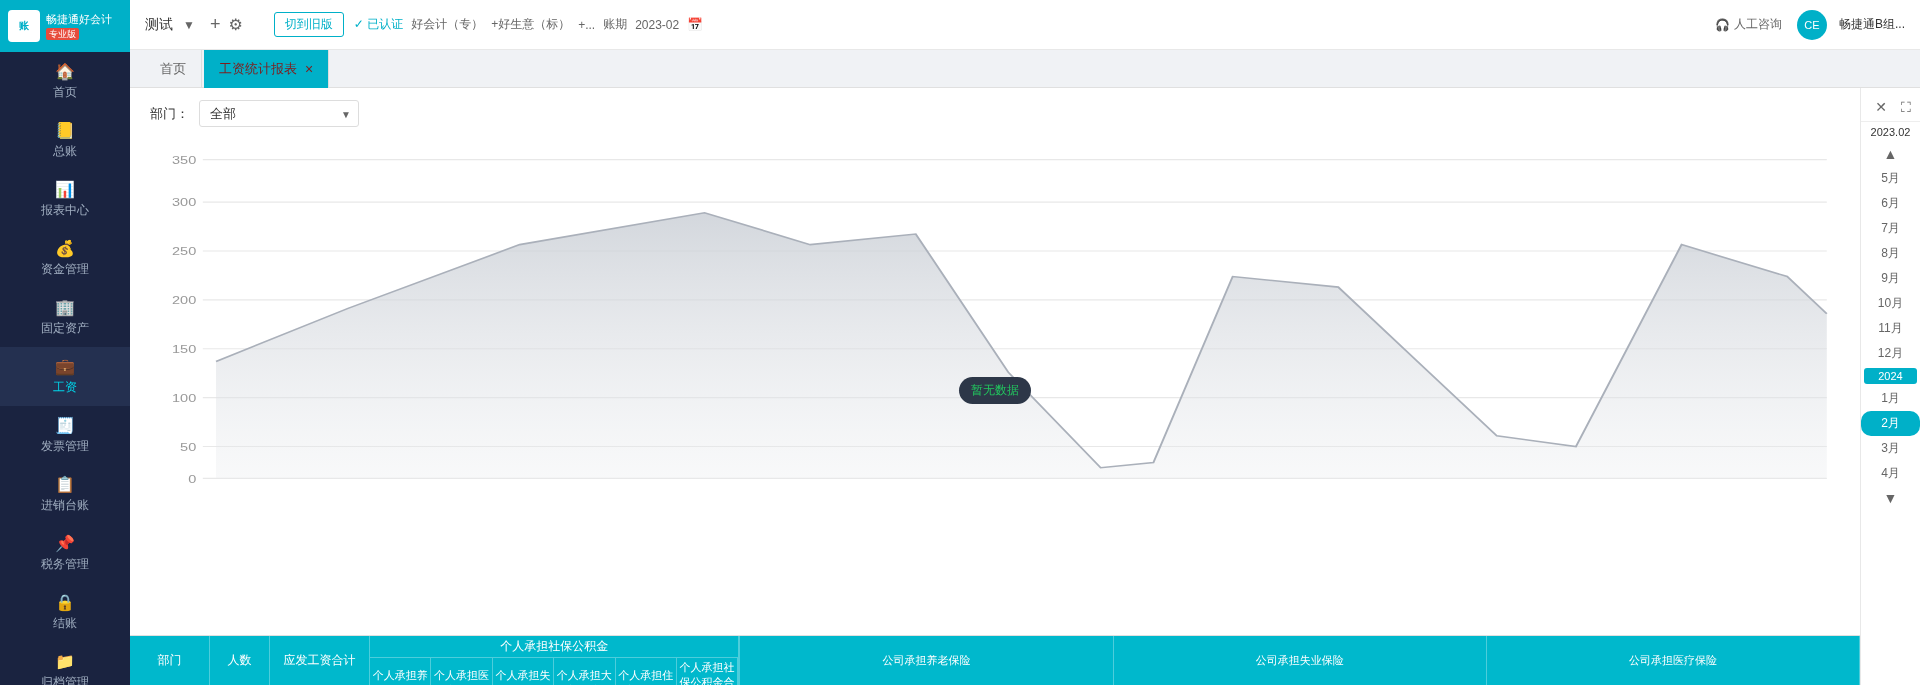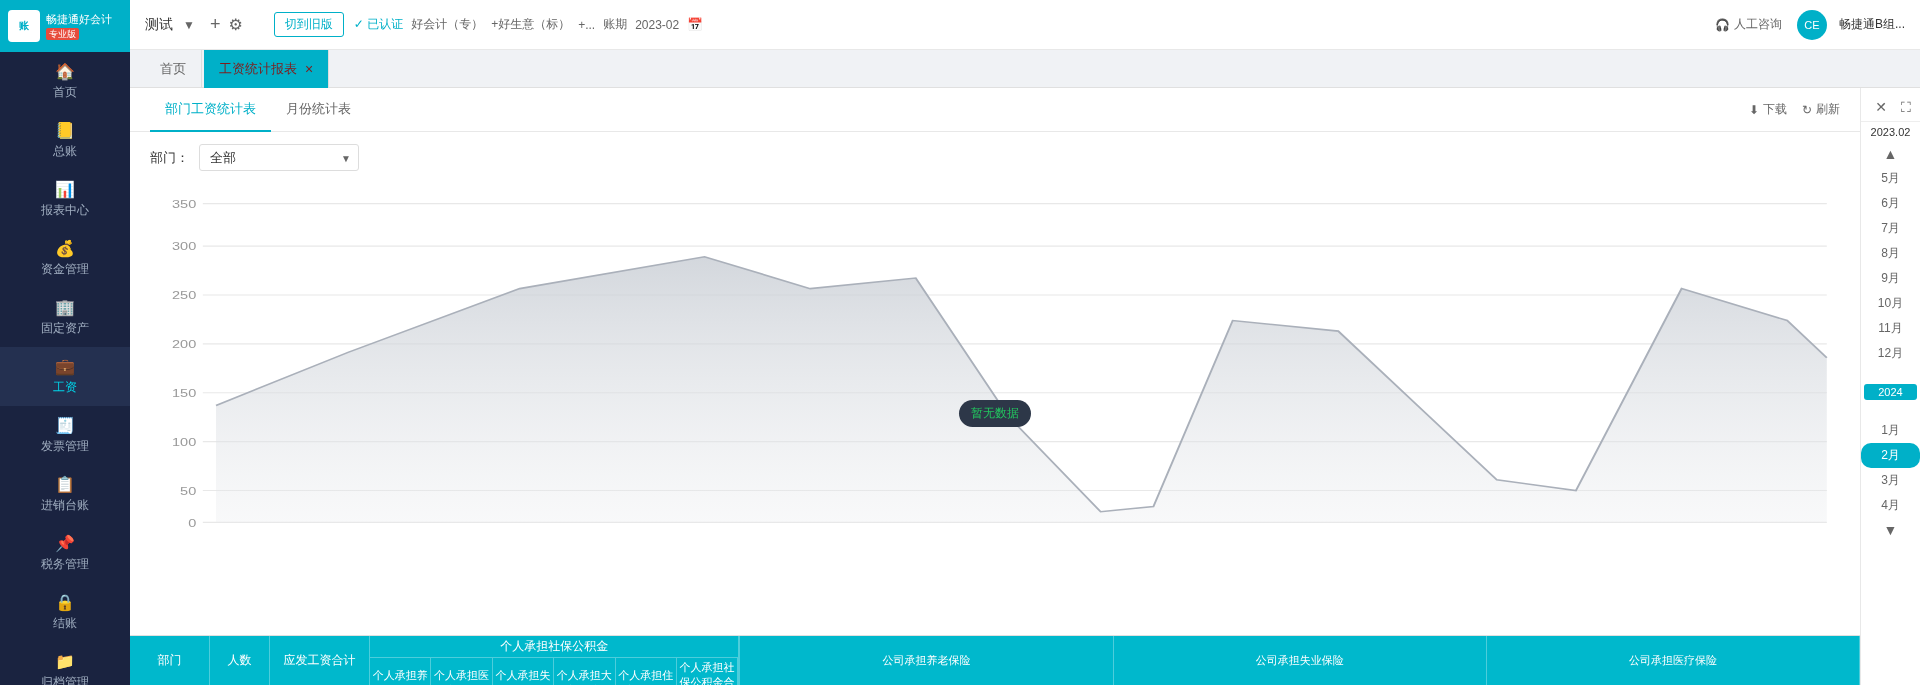--- a/index.html
+++ b/index.html
@@ -335,21 +335,21 @@
       border-radius: 10px;
     }
     .year-badge {
       background: #00b0c8;
       color: white;
       font-size: 11px;
       padding: 2px 5px;
       border-radius: 3px;
       text-align: center;
       width: 90%;
-      margin: 18px auto;
+      margin: 2px auto;
     }
 
     
     .panel-top {
       display: flex;
       align-items: center;
       justify-content: flex-end;
       padding: 8px 10px;
       border-bottom: 1px solid #e8e8e8;
       background: white;
@@ -463,40 +463,20 @@
     </div>
     <div class="tab-item active">
       <span>工资统计报表</span>
       <span class="tab-close">×</span>
     </div>
   </div>
 
   <div class="content-area">
     <div class="content-main">
 
-      <div class="subtab-bar">
-        <div class="subtab-left">
-          <div class="subtab-item active">
-            <span>部门工资统计表</span>
-          </div>
-          <div class="subtab-item">
-            <span>月份统计表</span>
-          </div>
-        </div>
-        <div class="subtab-right">
-          <div class="action-btn">
-            <span>⬇</span>
-            <span>下载</span>
-          </div>
-          <div class="action-btn">
-            <span>↻</span>
-            <span>刷新</span>
-          </div>
-        </div>
-      </div>
 
       <div class="filter-bar">
         <label class="filter-label">部门：</label>
         <div class="select-wrapper">
           <select class="filter-select">
             <option>全部</option>
             <option>财务部</option>
             <option>技术部</option>
             <option>销售部</option>
             <option>人事部</option>

